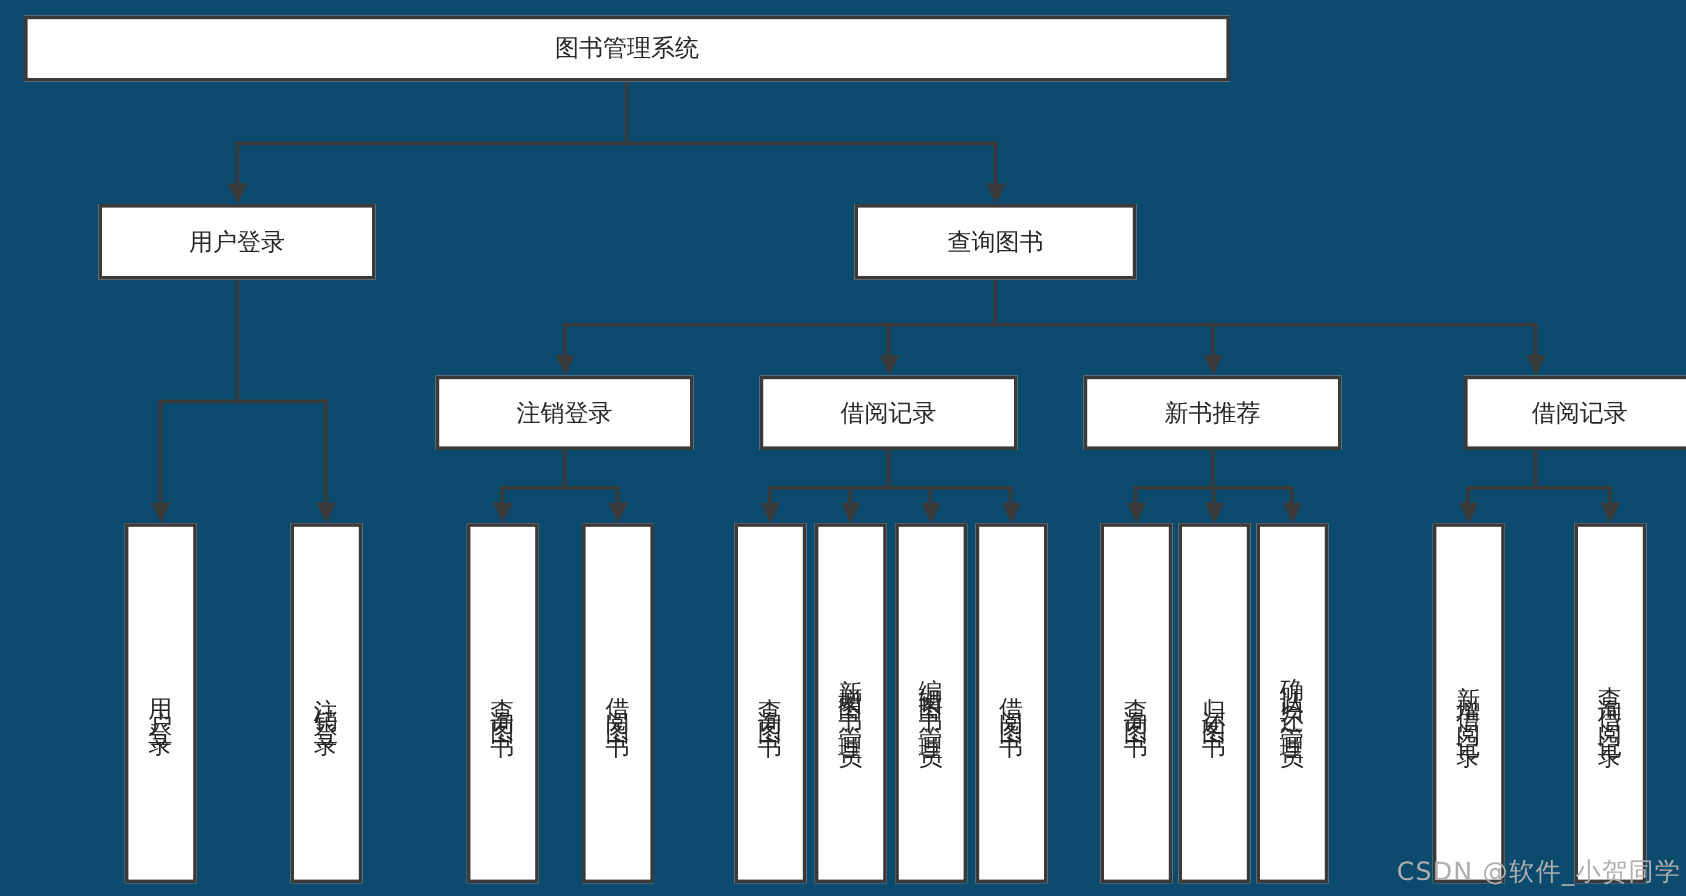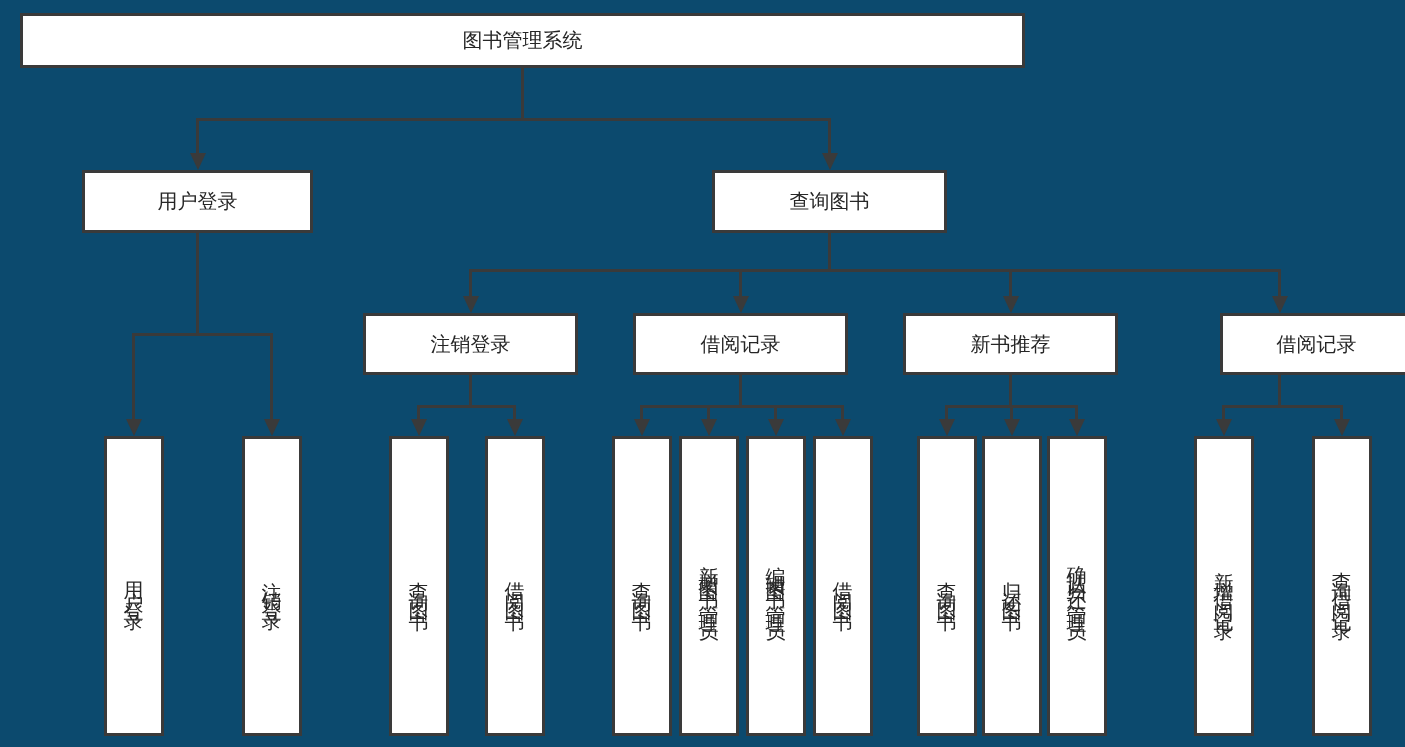--- a/index.html
+++ b/index.html
@@ -115,14 +115,15 @@
   <div class="box vbox" style="left:746px;top:436px;width:60px;height:300px;letter-spacing:8px">编辑图书（管理员）</div>
   <div class="box vbox" style="left:813px;top:436px;width:60px;height:300px">借阅图书</div>
 
   <div class="box vbox" style="left:917px;top:436px;width:60px;height:300px">查询图书</div>
   <div class="box vbox" style="left:982px;top:436px;width:60px;height:300px">归还图书</div>
   <div class="box vbox" style="left:1047px;top:436px;width:60px;height:300px;letter-spacing:8px">确认归还（管理员）</div>
 
   <div class="box vbox" style="left:1194px;top:436px;width:60px;height:300px">新增借阅记录</div>
   <div class="box vbox" style="left:1312px;top:436px;width:60px;height:300px">查询借阅记录</div>
 
+  <div class="watermark">CSDN @软件_小贺同学</div>
 
 </div>
 
 </body></html>

